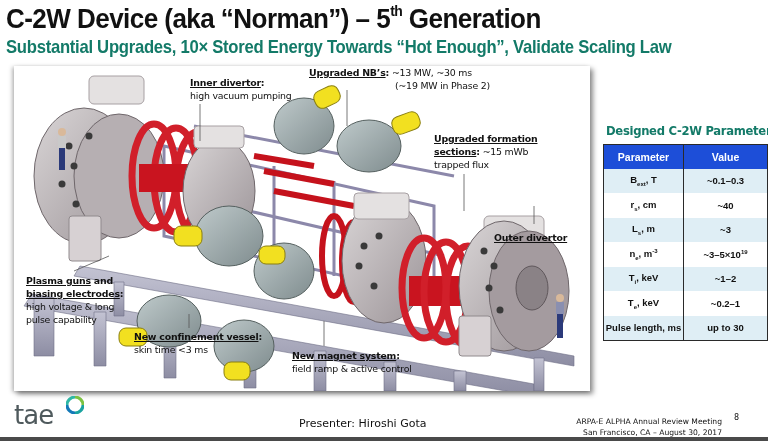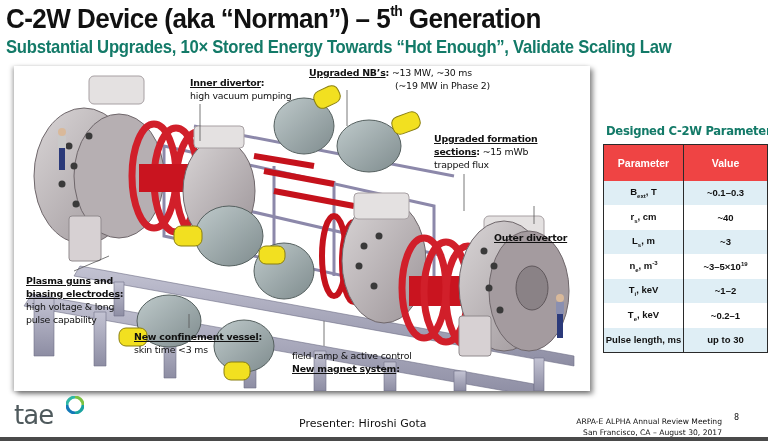--- a/index.html
+++ b/index.html
@@ -36,21 +36,21 @@
       font-family: "DejaVu Sans", sans-serif; font-weight: bold; font-size: 11.6px;
       color: #137a68; white-space: nowrap; letter-spacing: -0.3px;
     }
     table.params {
       position: absolute; left: 603px; top: 144px; width: 165px;
       border-collapse: collapse; font-family: "Liberation Sans", sans-serif;
       font-size: 9.5px; font-weight: bold;
       border: 1.5px solid #2a2a2a;
     }
     table.params th {
-      background: #ef4444; color: #ffffff; height: 36px; font-size: 10.5px;
+      background: #1d4ed8; color: #ffffff; height: 24px; font-size: 10.5px;
       border-right: 1.5px solid #2a2a2a; text-align: center;
     }
     table.params th:last-child { border-right: none; }
     table.params td {
       height: 24.5px; text-align: center; border-right: 1.5px solid #2a2a2a; color: #111;
     }
     table.params td:last-child { border-right: none; }
     table.params tr:nth-child(odd) td { background: #dfeef5; }
     table.params tr:nth-child(even) td { background: #ffffff; }
     table.params col.c1 { width: 80px; }
@@ -234,22 +234,22 @@
     <div>high voltage &amp; long</div>
     <div>pulse capability</div>
   </div>
 
   <div class="callout" style="left:120px; top:264px;">
     <div><span class="hd">New confinement vessel</span><span class="colon">:</span></div>
     <div>skin time &lt;3 ms</div>
   </div>
 
   <div class="callout" style="left:278px; top:283px;">
+    <div><span class="hd">New magnet system</span><span class="colon">:</span></div>
     <div>field ramp &amp; active control</div>
-    <div><span class="hd">New magnet system</span><span class="colon">:</span></div>
   </div>
 </div>
 
 <div class="params-title">Designed C-2W Parameters</div>
 <table class="params">
   <colgroup>
       <col class="c1">
       <col>
     </colgroup>
   <thead>

